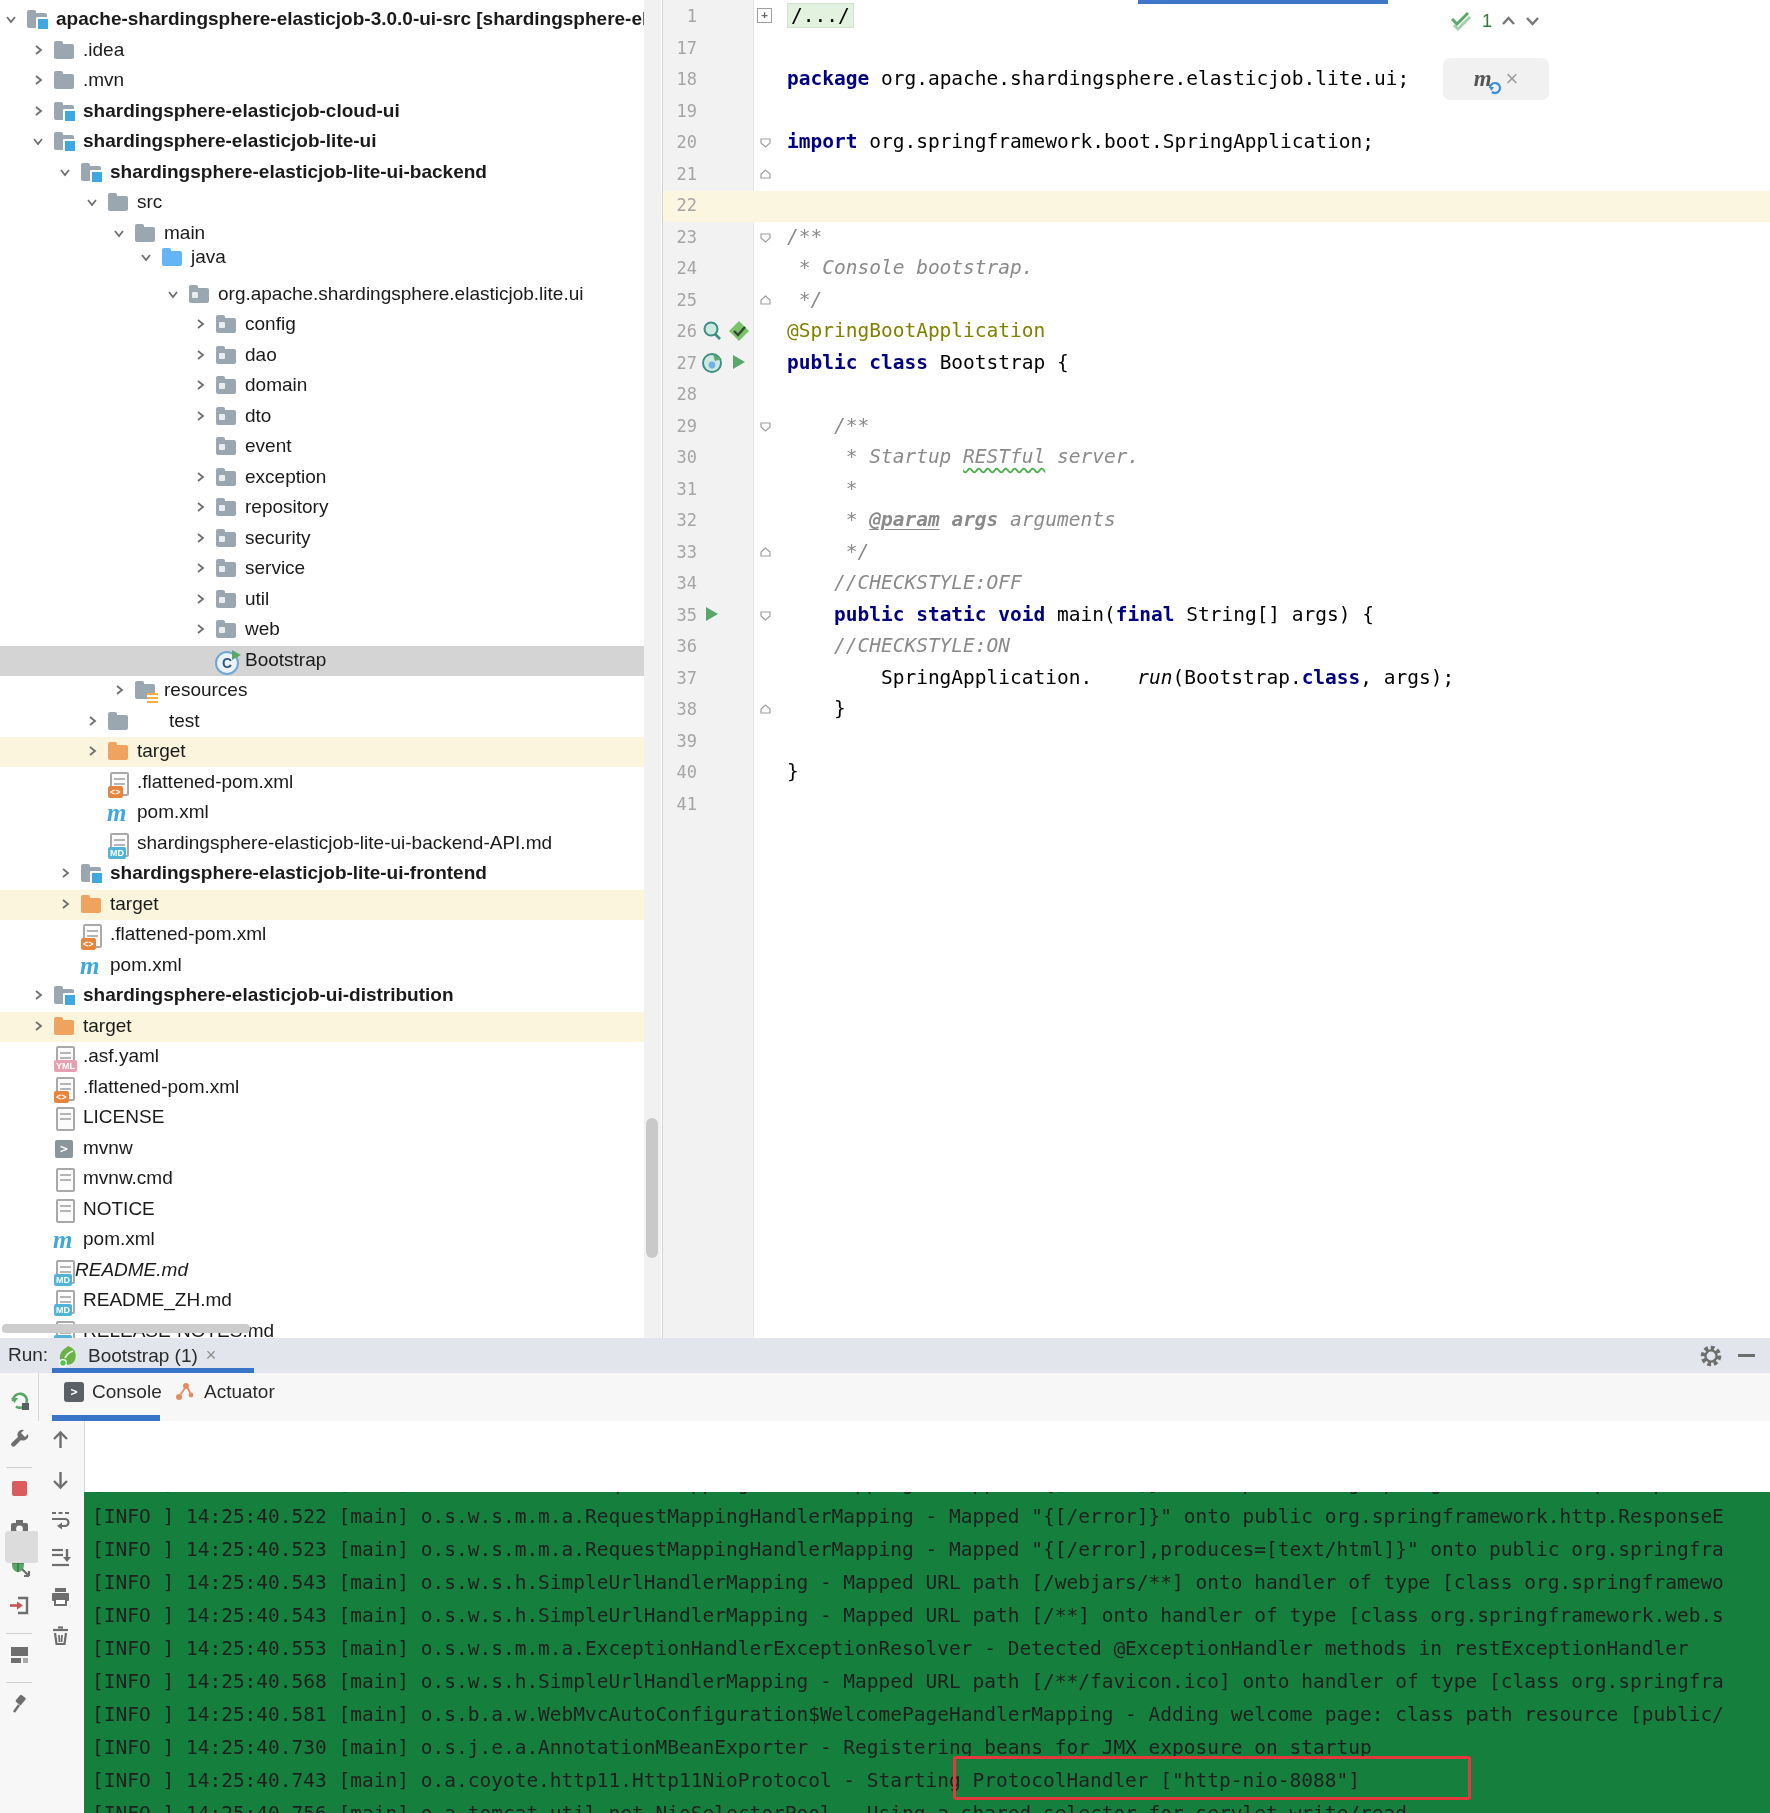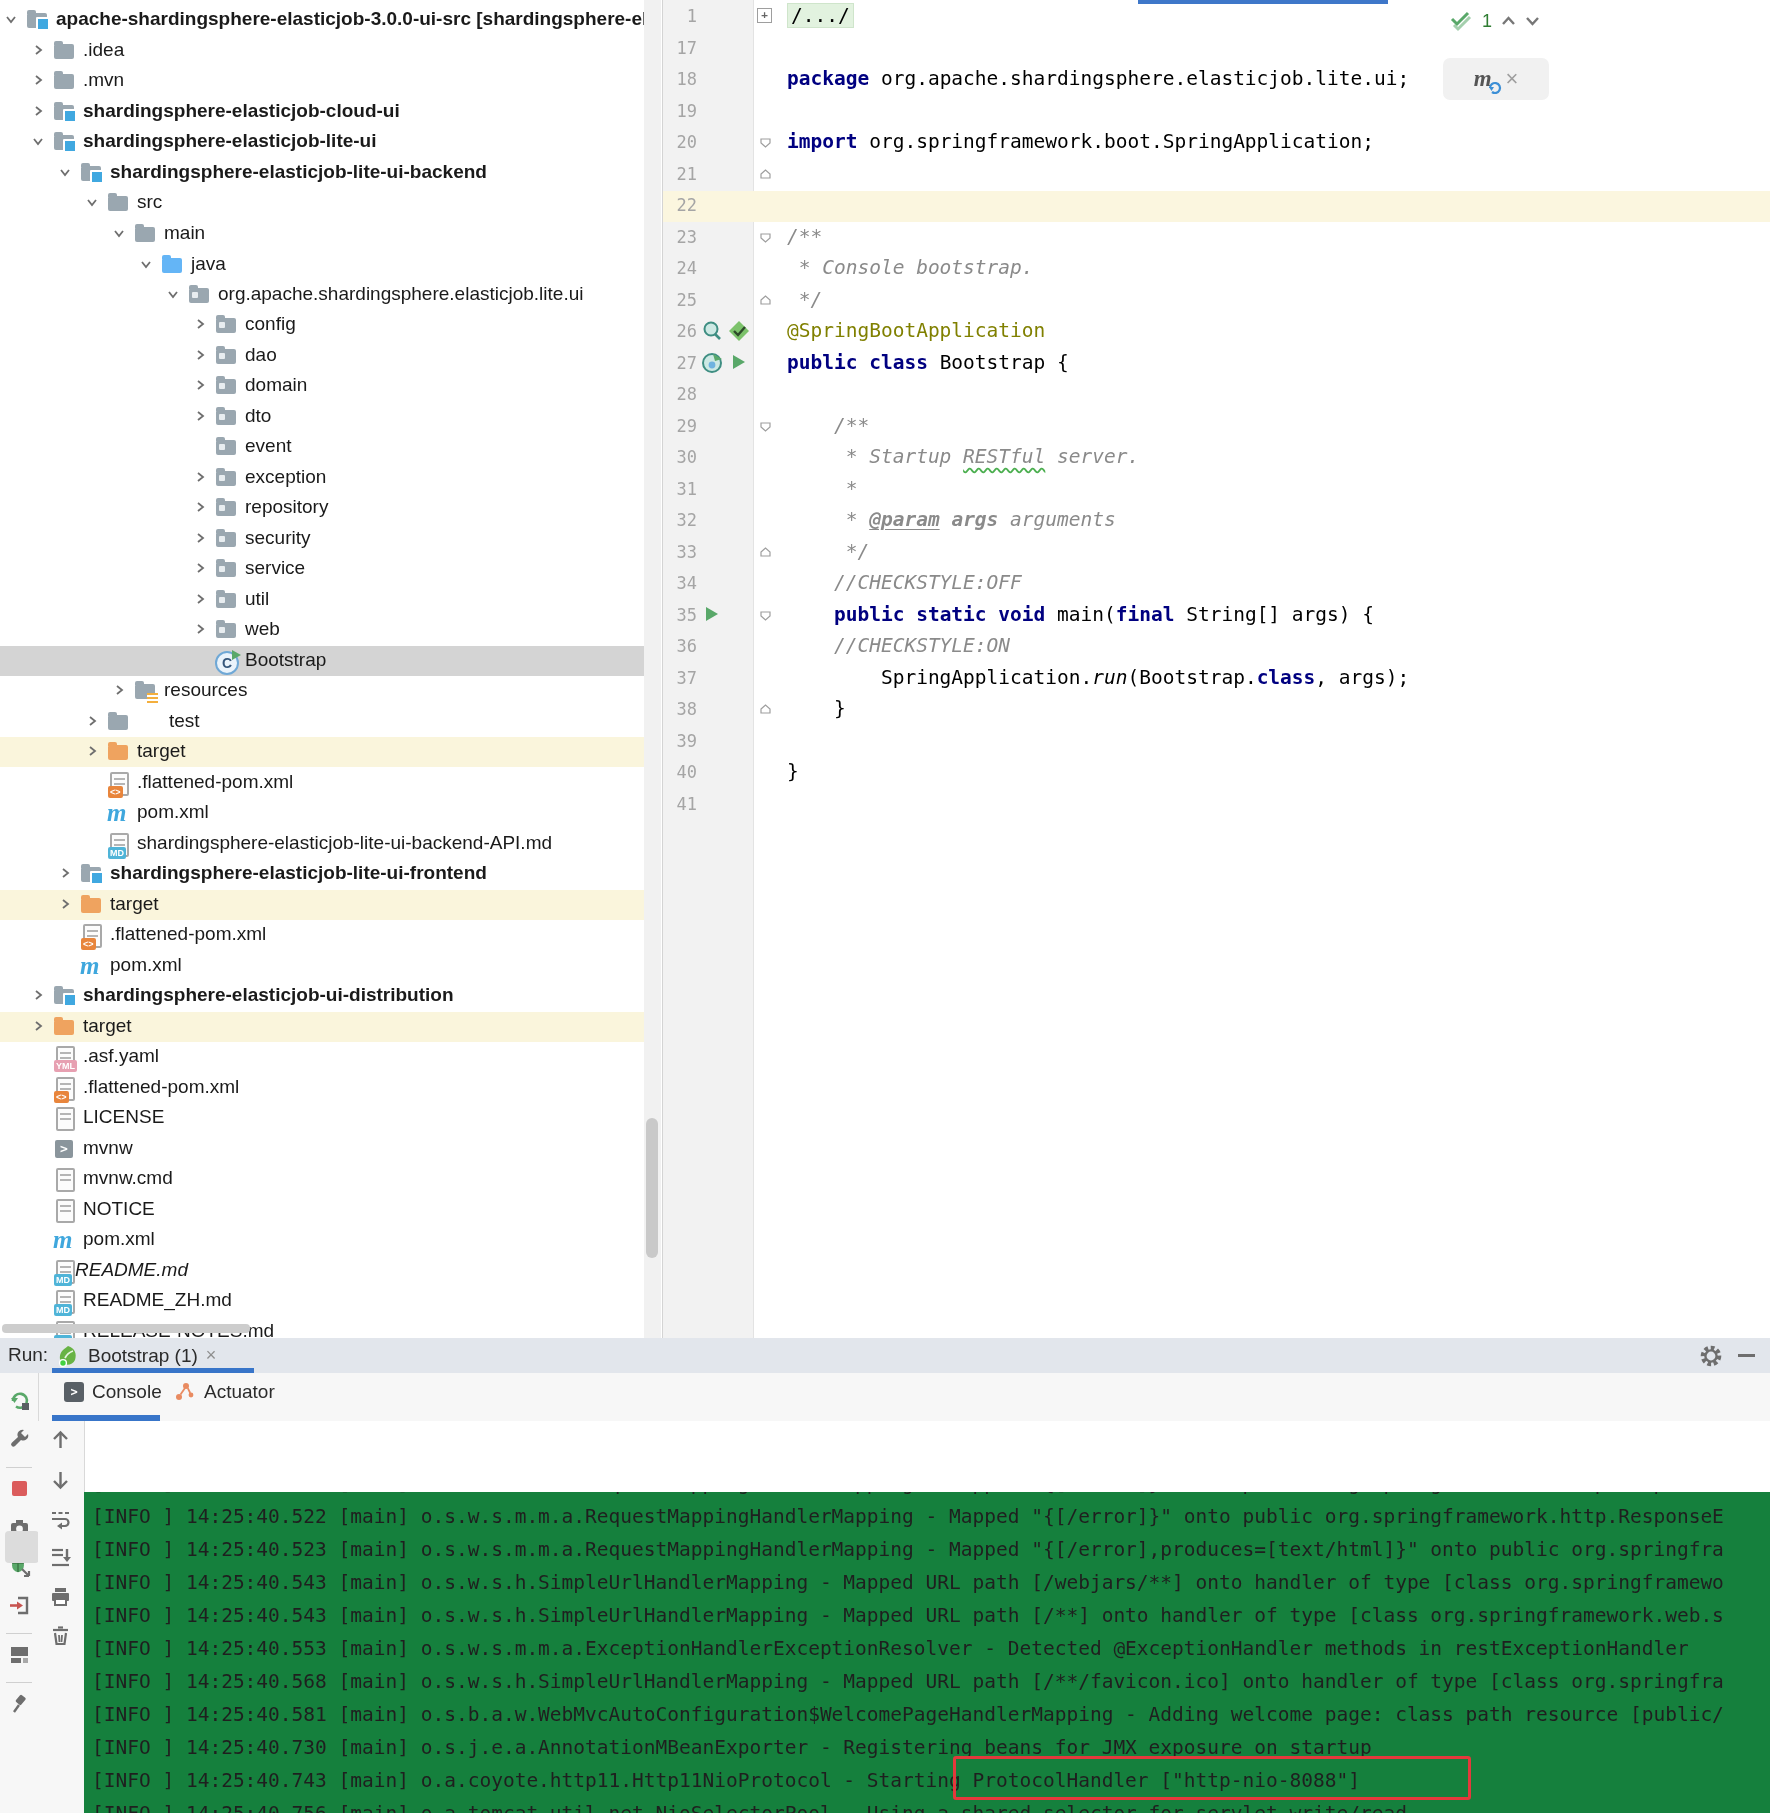--- a/index.html
+++ b/index.html
@@ -36,21 +36,21 @@
   #editor{position:absolute;left:662px;top:0;width:1108px;height:1338px;background:#fff;border-left:1px solid #d4d4d4;overflow:hidden;}
   #gutter-bg{position:absolute;left:0;top:0;width:90px;height:1338px;background:#f2f2f2;border-right:1px solid #e3e3e3;}
   .eline{position:absolute;left:0;width:1108px;height:31px;}
   .lnum{position:absolute;left:0;width:34px;text-align:right;top:4px;font:17px "DejaVu Sans Mono",monospace;color:#a5a5a5;}
   .code{position:absolute;left:124px;top:2px;font:19.5px "DejaVu Sans Mono",monospace;color:#000;white-space:pre;}
   .code .k{color:#000080;font-weight:bold;}
   .code .a{color:#808000;}
   .code .c{color:#8a8a8a;font-style:italic;}
   .code .cb{color:#8a8a8a;font-style:italic;font-weight:bold;}
   .code .cu{color:#8a8a8a;font-style:italic;font-weight:bold;text-decoration:underline;text-underline-offset:3px;}
-  .code .i{font-style:italic;}
+  .code .i{font-style:italic;margin-left:45px;}
   .code .sq{color:#8a8a8a;font-style:italic;text-decoration:underline;text-decoration-style:wavy;text-decoration-color:#4caf50;text-underline-offset:4px;}
   .code .f{background:#e2f2df;padding:0 3px;border:1px solid #cfe5cb;}
   #cur-line{position:absolute;left:0;top:191px;width:1108px;height:31px;background:#fbf6df;}
   .gicon{position:absolute;top:3px;width:23px;height:23px;}
   .fold{position:absolute;left:96px;top:7px;width:14px;height:14px;color:#a0a0a0;}
   .foldbox{position:absolute;left:94px;top:6px;width:13px;height:13px;border:1px solid #9e9e9e;background:#fff;
      color:#666;font:bold 11px "DejaVu Sans Mono",monospace;text-align:center;line-height:12px;}
   #blue-strip{position:absolute;left:475px;top:0;width:250px;height:4px;background:#3e77c9;}
   #inspect-widget{position:absolute;left:786px;top:8px;height:26px;display:flex;align-items:center;gap:9px;}
   #inspect-count{font-size:18px;color:#2f7d32;}
@@ -163,21 +163,21 @@
       </div>
       <div class="trow" style="top: 218.5px;">
         <span class="chev" style="left: 112px;"><svg width="14" height="14" viewBox="0 0 14 14">
             <polyline points="3,5 7,10 11,5" fill="none" stroke="#6e6e6e" stroke-width="1.8"></polyline>
           </svg></span>
         <span class="ticon" style="left: 134px;">
           <span class="folder" style="background:#9aa7b0"></span>
         </span>
         <span class="tlabel" style="left: 164px;">main</span>
       </div>
-      <div class="trow" style="top: 250px;">
+      <div class="trow" style="top: 243px;">
         <span class="chev" style="left: 139px;"><svg width="14" height="14" viewBox="0 0 14 14">
             <polyline points="3,5 7,10 11,5" fill="none" stroke="#6e6e6e" stroke-width="1.8"></polyline>
           </svg></span>
         <span class="ticon" style="left: 161px;">
           <span class="folder" style="background:#64b5f6"></span>
         </span>
         <span class="tlabel" style="left: 191px;">java</span>
       </div>
       <div class="trow" style="top: 279.5px;">
         <span class="chev" style="left: 166px;"><svg width="14" height="14" viewBox="0 0 14 14">

